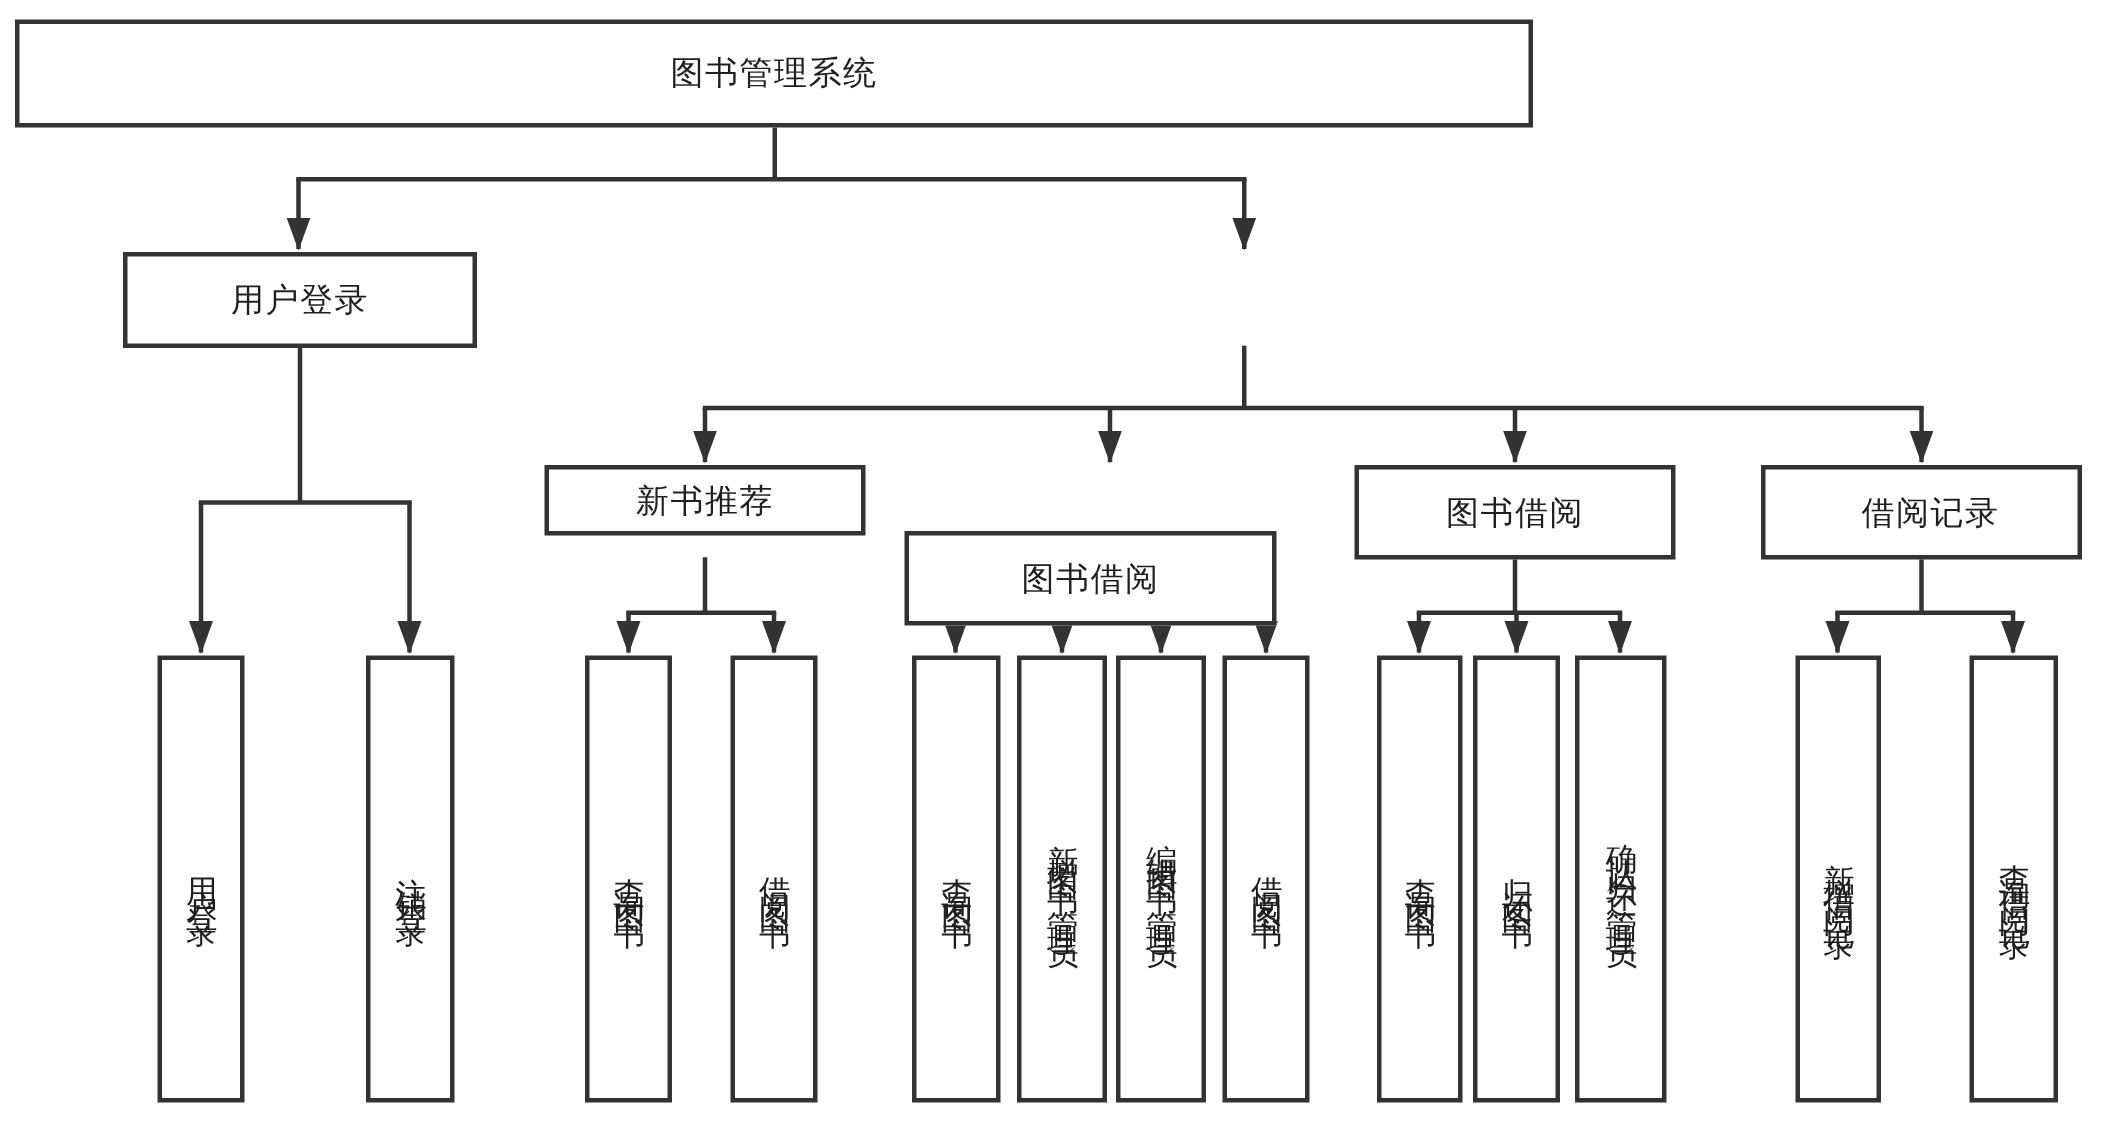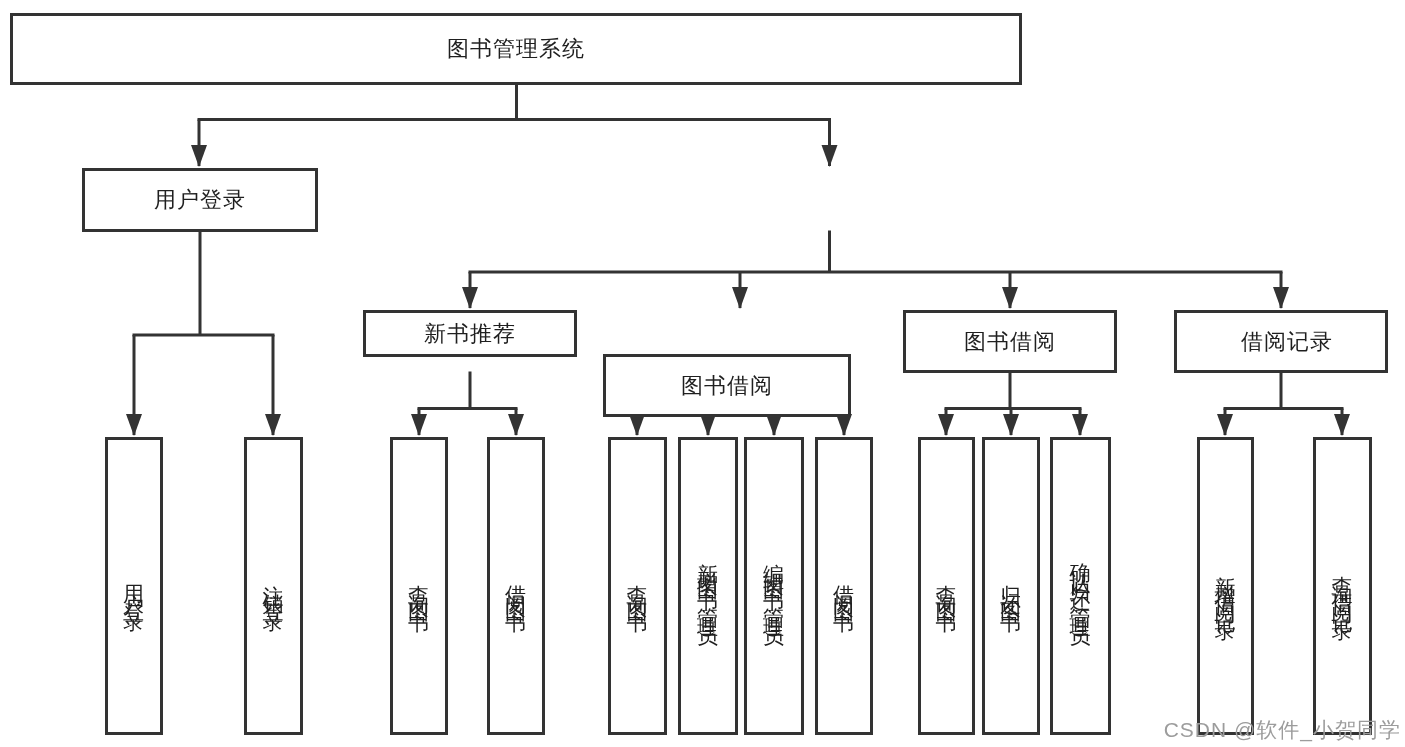--- a/index.html
+++ b/index.html
@@ -168,15 +168,14 @@
     <span class="vlabel">确认归还（管理员）</span>
   </div>
 
   <div class="leaf" style="left:1197px; width:57px;">
     <span class="vlabel">新增借阅记录</span>
   </div>
   <div class="leaf" style="left:1313px; width:59px;">
     <span class="vlabel">查询借阅记录</span>
   </div>
 
-  <div class="watermark">CSDN @软件_小贺同学</div>
 
 </div>
 
 </body></html>

